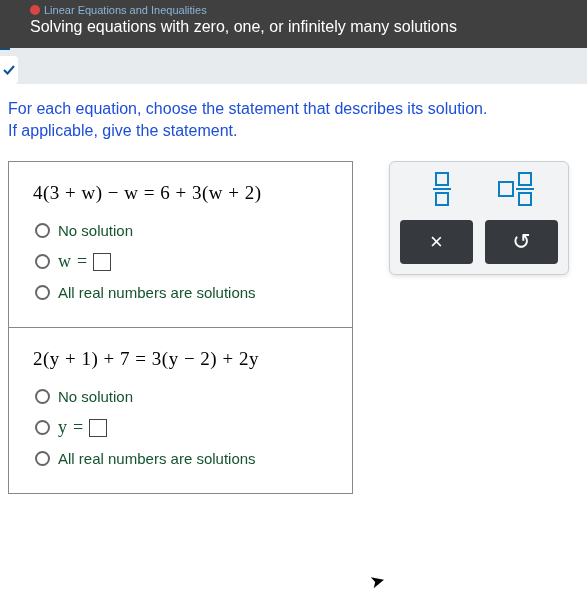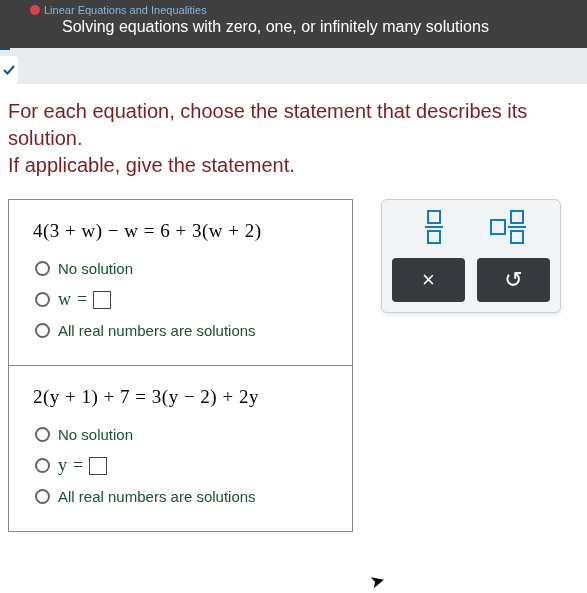--- a/index.html
+++ b/index.html
@@ -34,21 +34,20 @@
       gap: 4px;
     }
     .bullet {
       width: 10px; height: 10px; border-radius: 50%;
       background: #d94545;
       display: inline-block;
     }
     .title {
       font-size: 16px;
       color: white;
-      margin-left: 32px;
     }
     .check-tab {
       position: absolute;
       left: 0;
       top: 56px;
       width: 18px;
       height: 28px;
       background: white;
       border-radius: 0 4px 4px 0;
       display: flex;
@@ -56,28 +55,28 @@
       justify-content: center;
       color: #0b5299;
     }
     .content {
       background: white;
       margin-top: 36px;
       padding: 14px 6px 20px 8px;
       min-height: 520px;
     }
     .instructions {
-      font-size: 20px;
-      color: #7f1d1d;
+      font-size: 16px;
+      color: #1d4ed8;
       margin-bottom: 20px;
       line-height: 1.35;
     }
     .main-row {
       display: flex;
-      gap: 28px;
+      gap: 36px;
       align-items: flex-start;
     }
     .problems {
       border: 1px solid #888;
       width: 345px;
     }
     .problem-block {
       padding: 14px 14px 14px 14px;
     }
     .problem-block + .problem-block {

